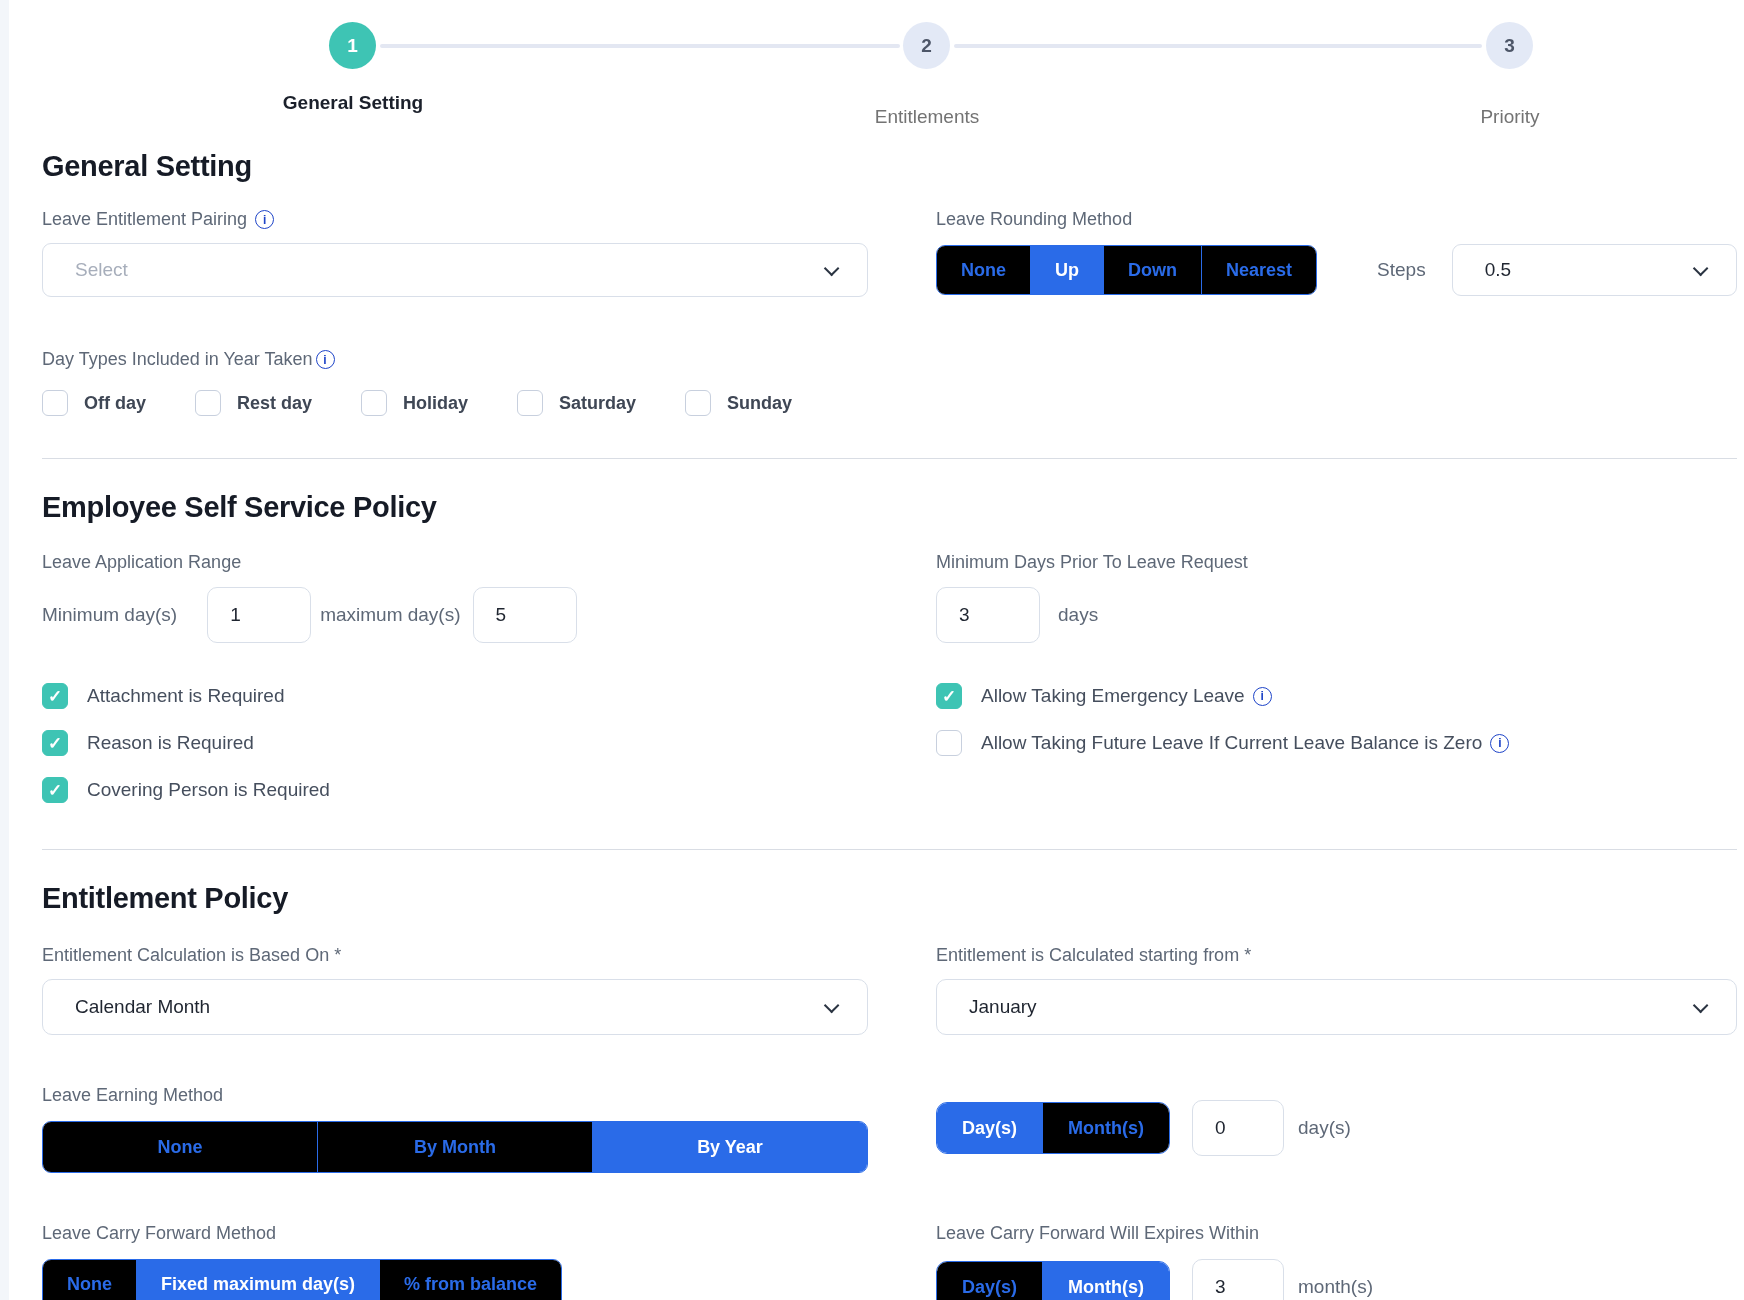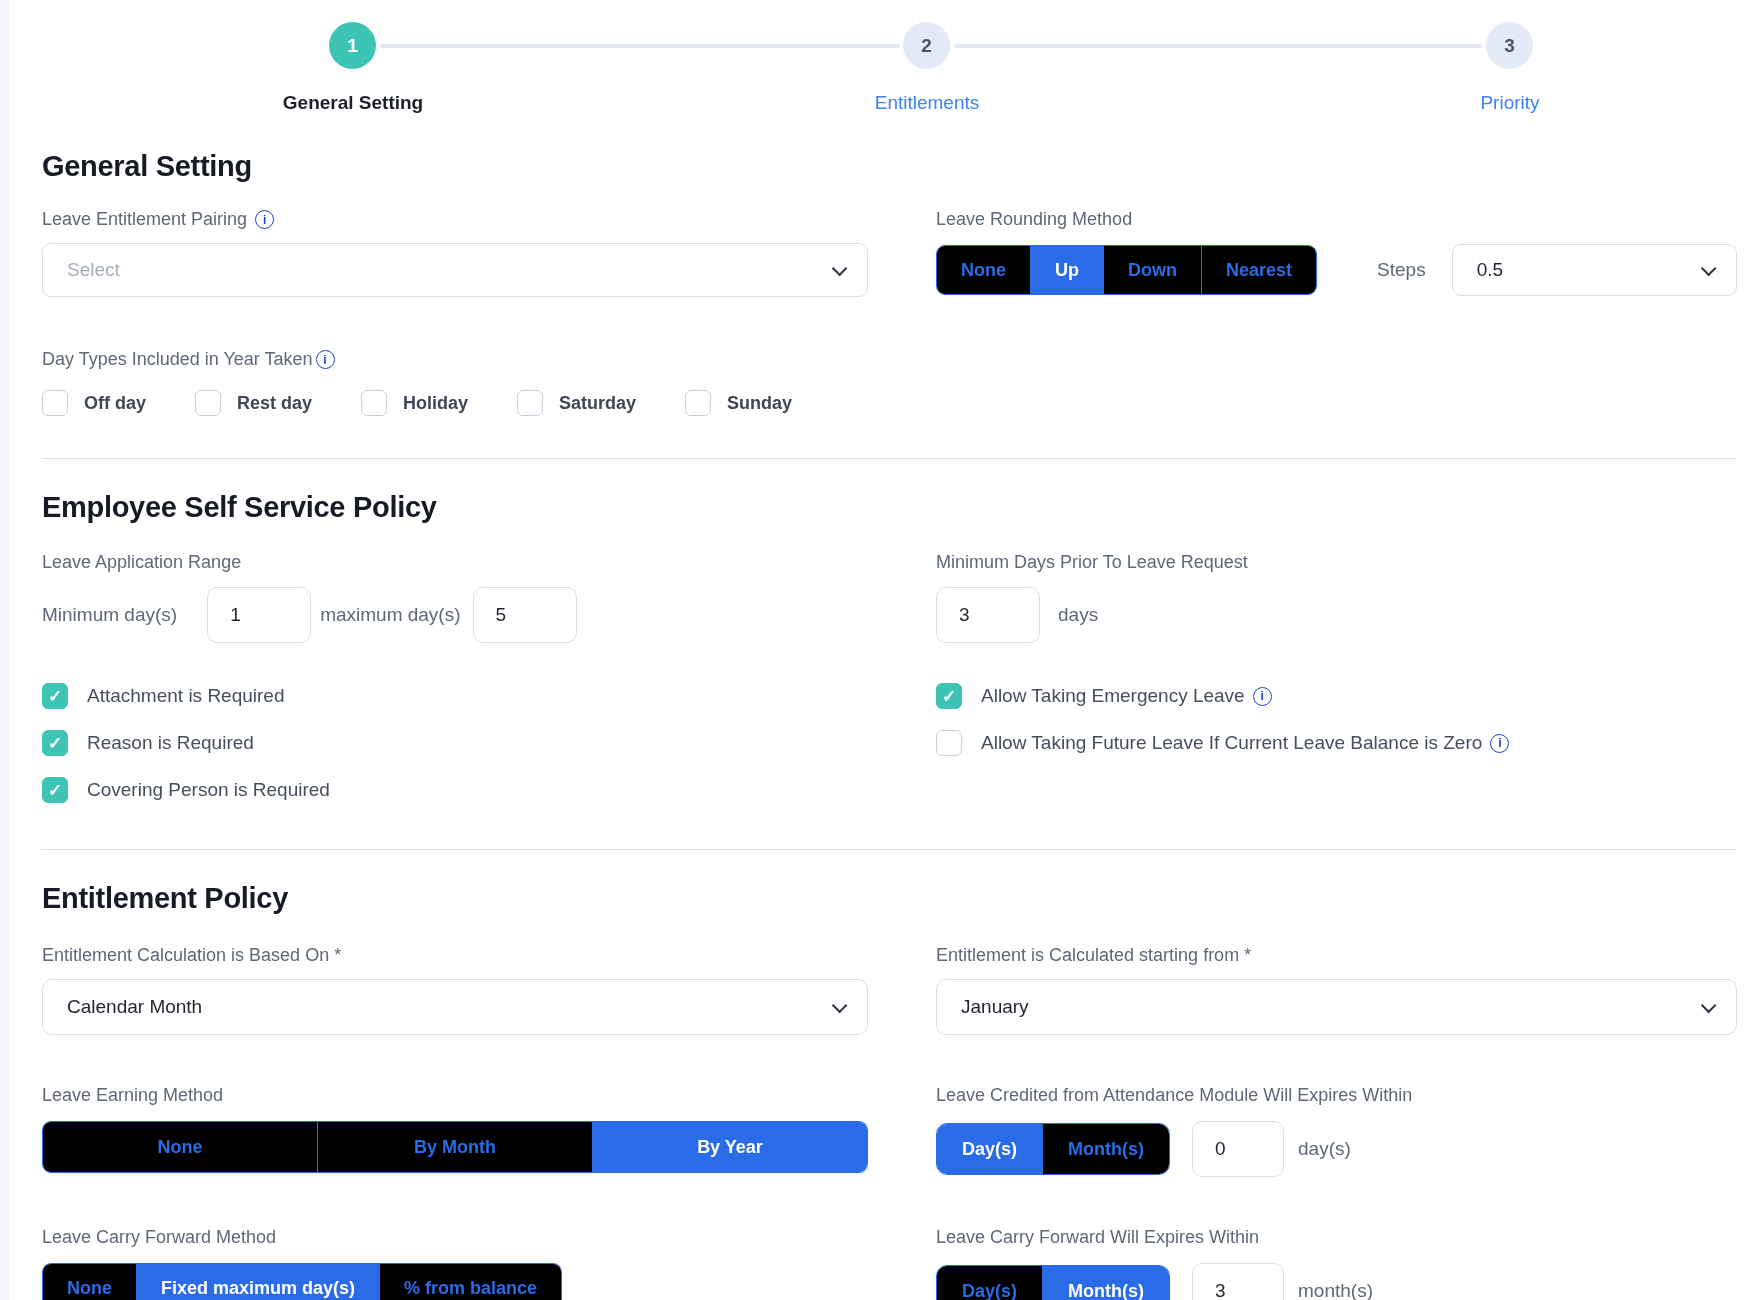--- a/index.html
+++ b/index.html
@@ -23,39 +23,39 @@
   .step-line.l2 { left:912px; width:528px; }
   .step-circle {
     position:absolute; top:22px; width:47px; height:47px; border-radius:50%;
     display:flex; align-items:center; justify-content:center;
     font-size:19px; font-weight:700;
   }
   .step-circle.active { background:#3ec4b4; color:#ffffff; }
   .step-circle.inactive { background:#e3e9f6; color:#4d5668; }
   .step-label { position:absolute; top:92px; width:320px; text-align:center; font-size:19px; }
   .step-label.active { color:#1b202b; font-weight:700; }
-  .step-label.inactive { color:#3b82f6; font-weight:400; }
+  .step-label.inactive { color:#737373; font-weight:400;margin-top:14px; }
 
   
   h2.section-title { font-size:29px; font-weight:700; color:#161b26; letter-spacing:-0.3px; }
   .field-label { font-size:18px; color:#5e6877; display:flex; align-items:center; }
   .info-icon {
     display:inline-flex; align-items:center; justify-content:center;
     width:19px; height:19px; border:1.6px solid #1e44c8; border-radius:50%;
     color:#1e44c8; font-size:12px; font-weight:700; margin-left:8px; flex:0 0 auto;
     font-style:normal;
   }
 
   
   .row2 { display:grid; grid-template-columns:826px 1fr; column-gap:68px; }
 
   
   .select-box {
     height:54px; border:1px solid #d9dfe9; border-radius:9px; background:#fff;
-    display:flex; align-items:center; padding:0 24px; cursor:pointer;
+    display:flex; align-items:center; padding:0 32px; cursor:pointer;
   }
   .select-box .value { font-size:19px; color:#1f2530; flex:1; }
   .select-box .value.placeholder { color:#a7aebb; }
   .chev {
     width:11px; height:11px; border-right:2.2px solid #2b3442; border-bottom:2.2px solid #2b3442;
     transform:rotate(45deg) translateY(-3px); flex:0 0 auto;
   }
   .num-input {
     height:56px; border:1px solid #d9dfe9; border-radius:10px; background:#fff;
     font-size:19px; color:#1f2530; padding:0 0 0 22px; width:104px;
@@ -273,23 +273,20 @@
       <div class="field-label">
         <span>Leave Earning Method</span>
       </div>
       <div class="seg-group equal mt15">
         <button class="seg">None</button>
         <button class="seg">By Month</button>
         <button class="seg selected">By Year</button>
       </div>
     </div>
     <div>
-      <div class="field-label">
-        <span>Leave Credited from Attendance Module Will Expires Within</span>
-      </div>
       <div class="inline-row mt15">
         <div class="seg-group unit">
           <button class="seg selected">Day(s)</button>
           <button class="seg">Month(s)</button>
         </div>
         <input class="num-input" style="margin-left: 22px; width: 92px;" value="0">
         <span class="gray-text" style="margin-left:14px;">day(s)</span>
       </div>
     </div>
   </div>

